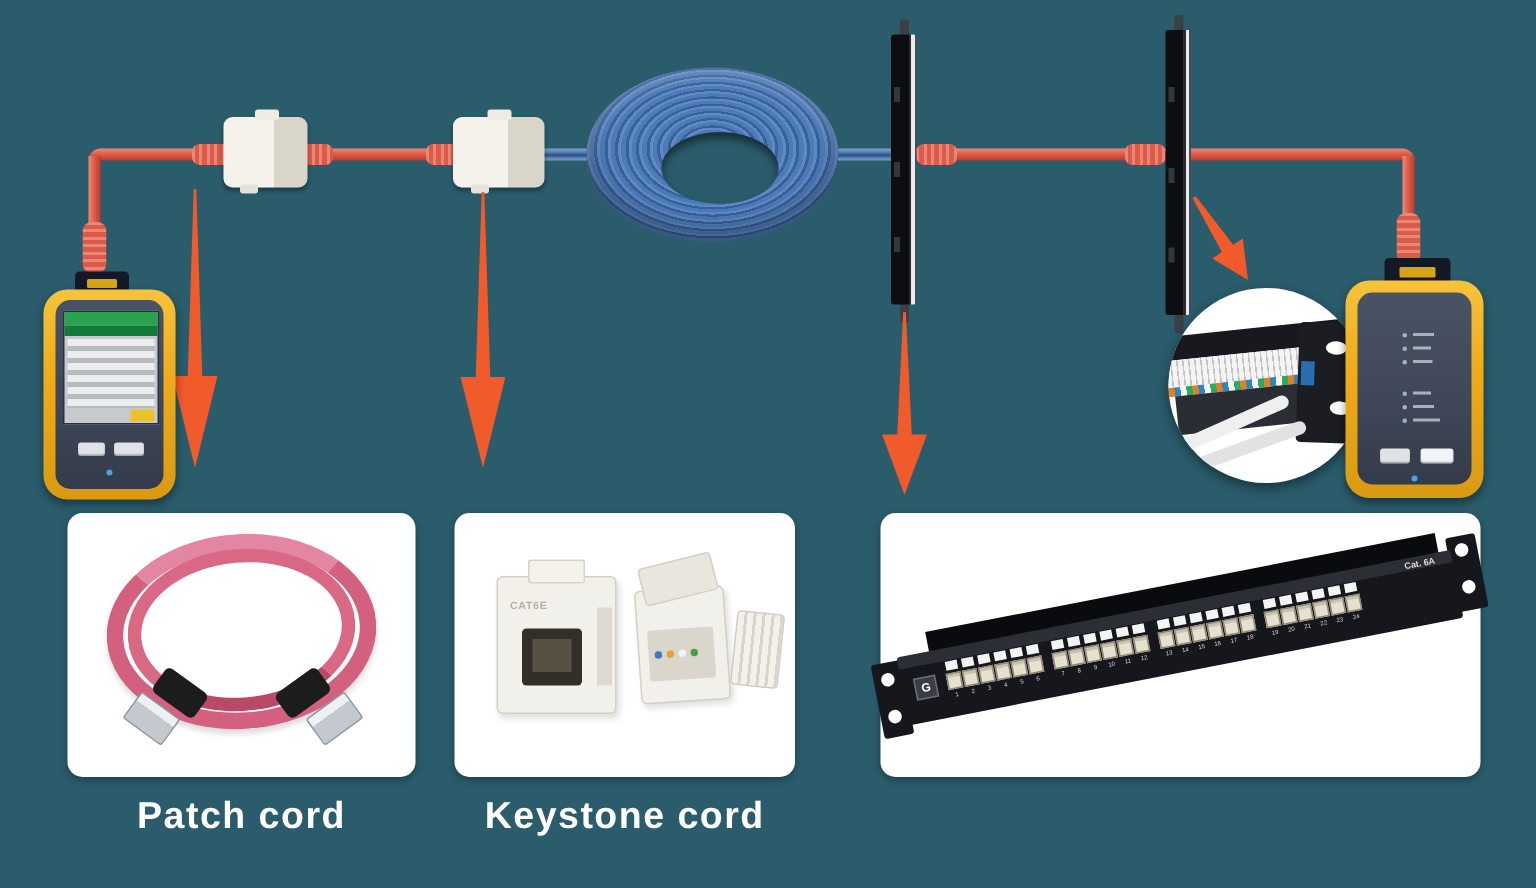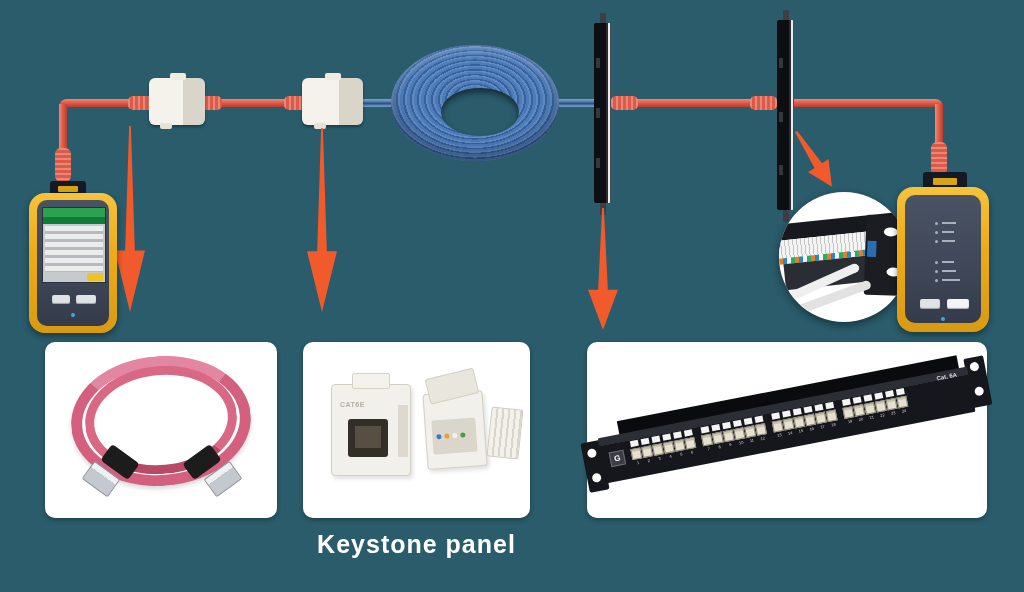--- a/index.html
+++ b/index.html
@@ -362,15 +362,16 @@
               <div class="pp-lab"></div>
               <div class="pp-port"></div>
               <div class="pp-num">24</div>
             </div>
           </div>
         <div class="abs pp-cat" style="left:344px;top:3px;">Cat. 6A</div>
       </div>
     </div>
   </div>
 
-  <div class="abs card-label" style="left:303px;top:530px;width:227px;">Keystone panel</div>
+  <div class="abs card-label" style="left:45px;top:530px;width:232px;">Patch cord</div>
+  <div class="abs card-label" style="left:303px;top:530px;width:227px;">Keystone cord</div>
 
 </div>
 
 </body></html>

